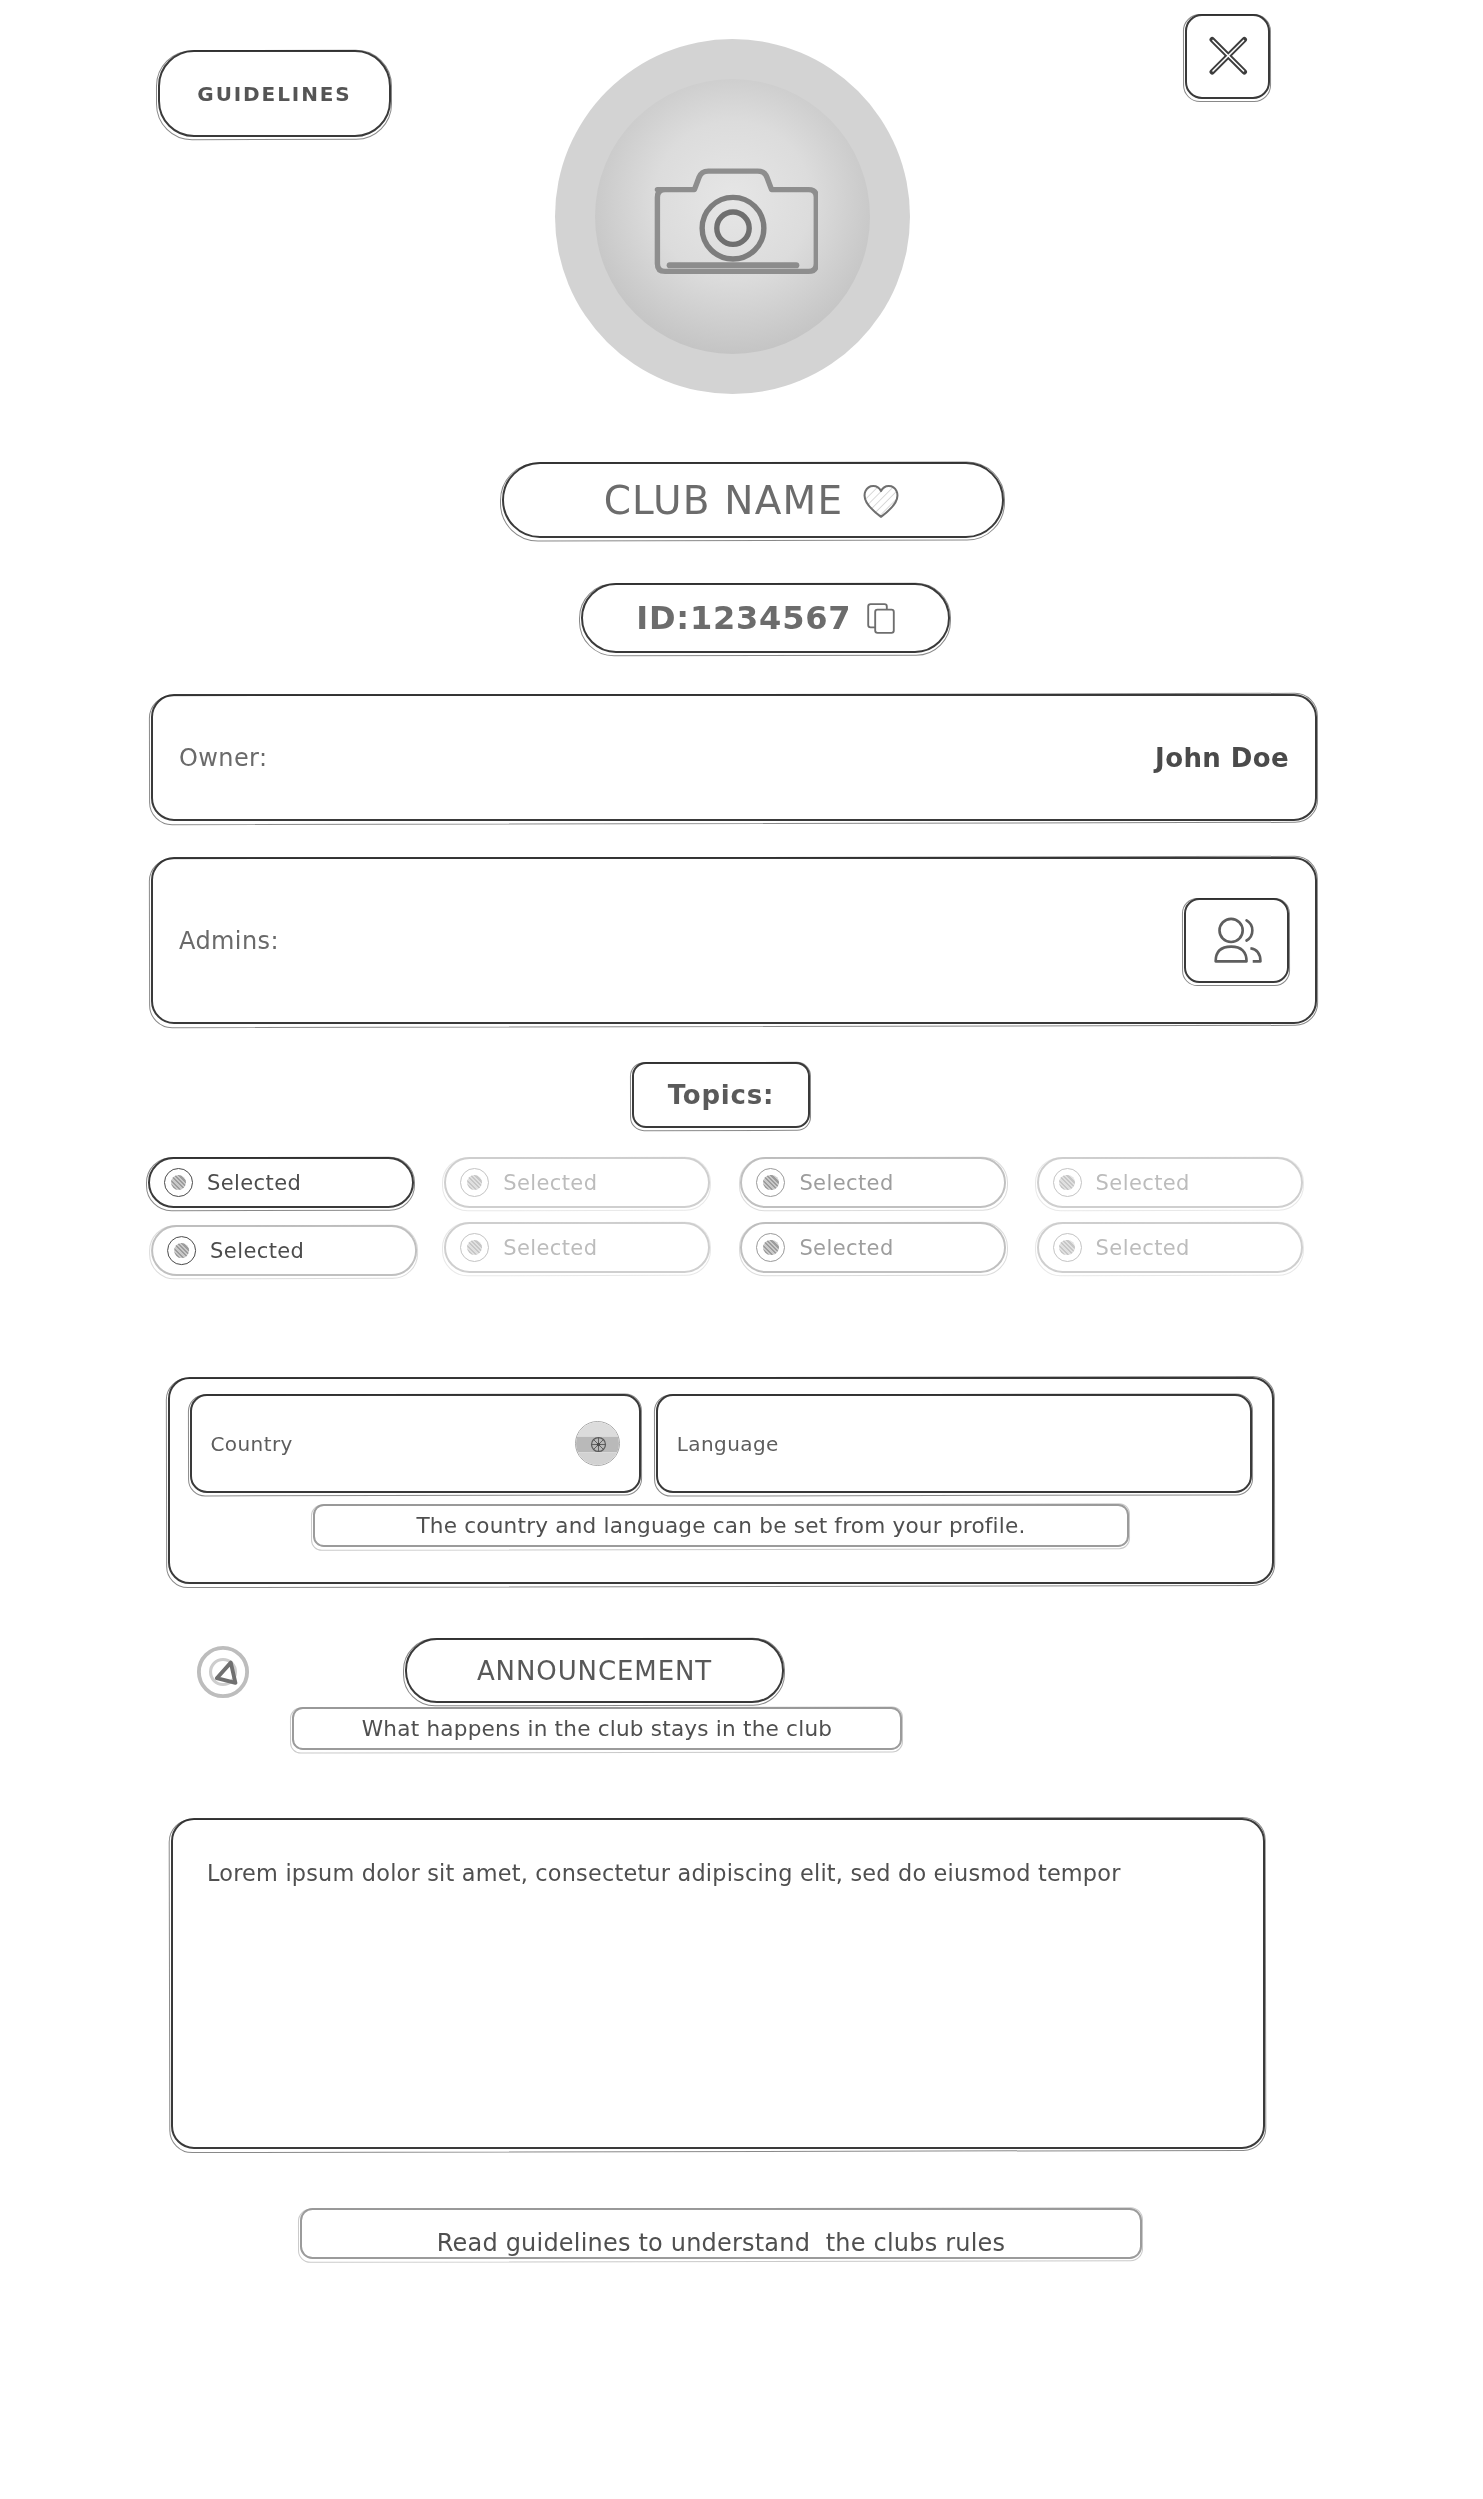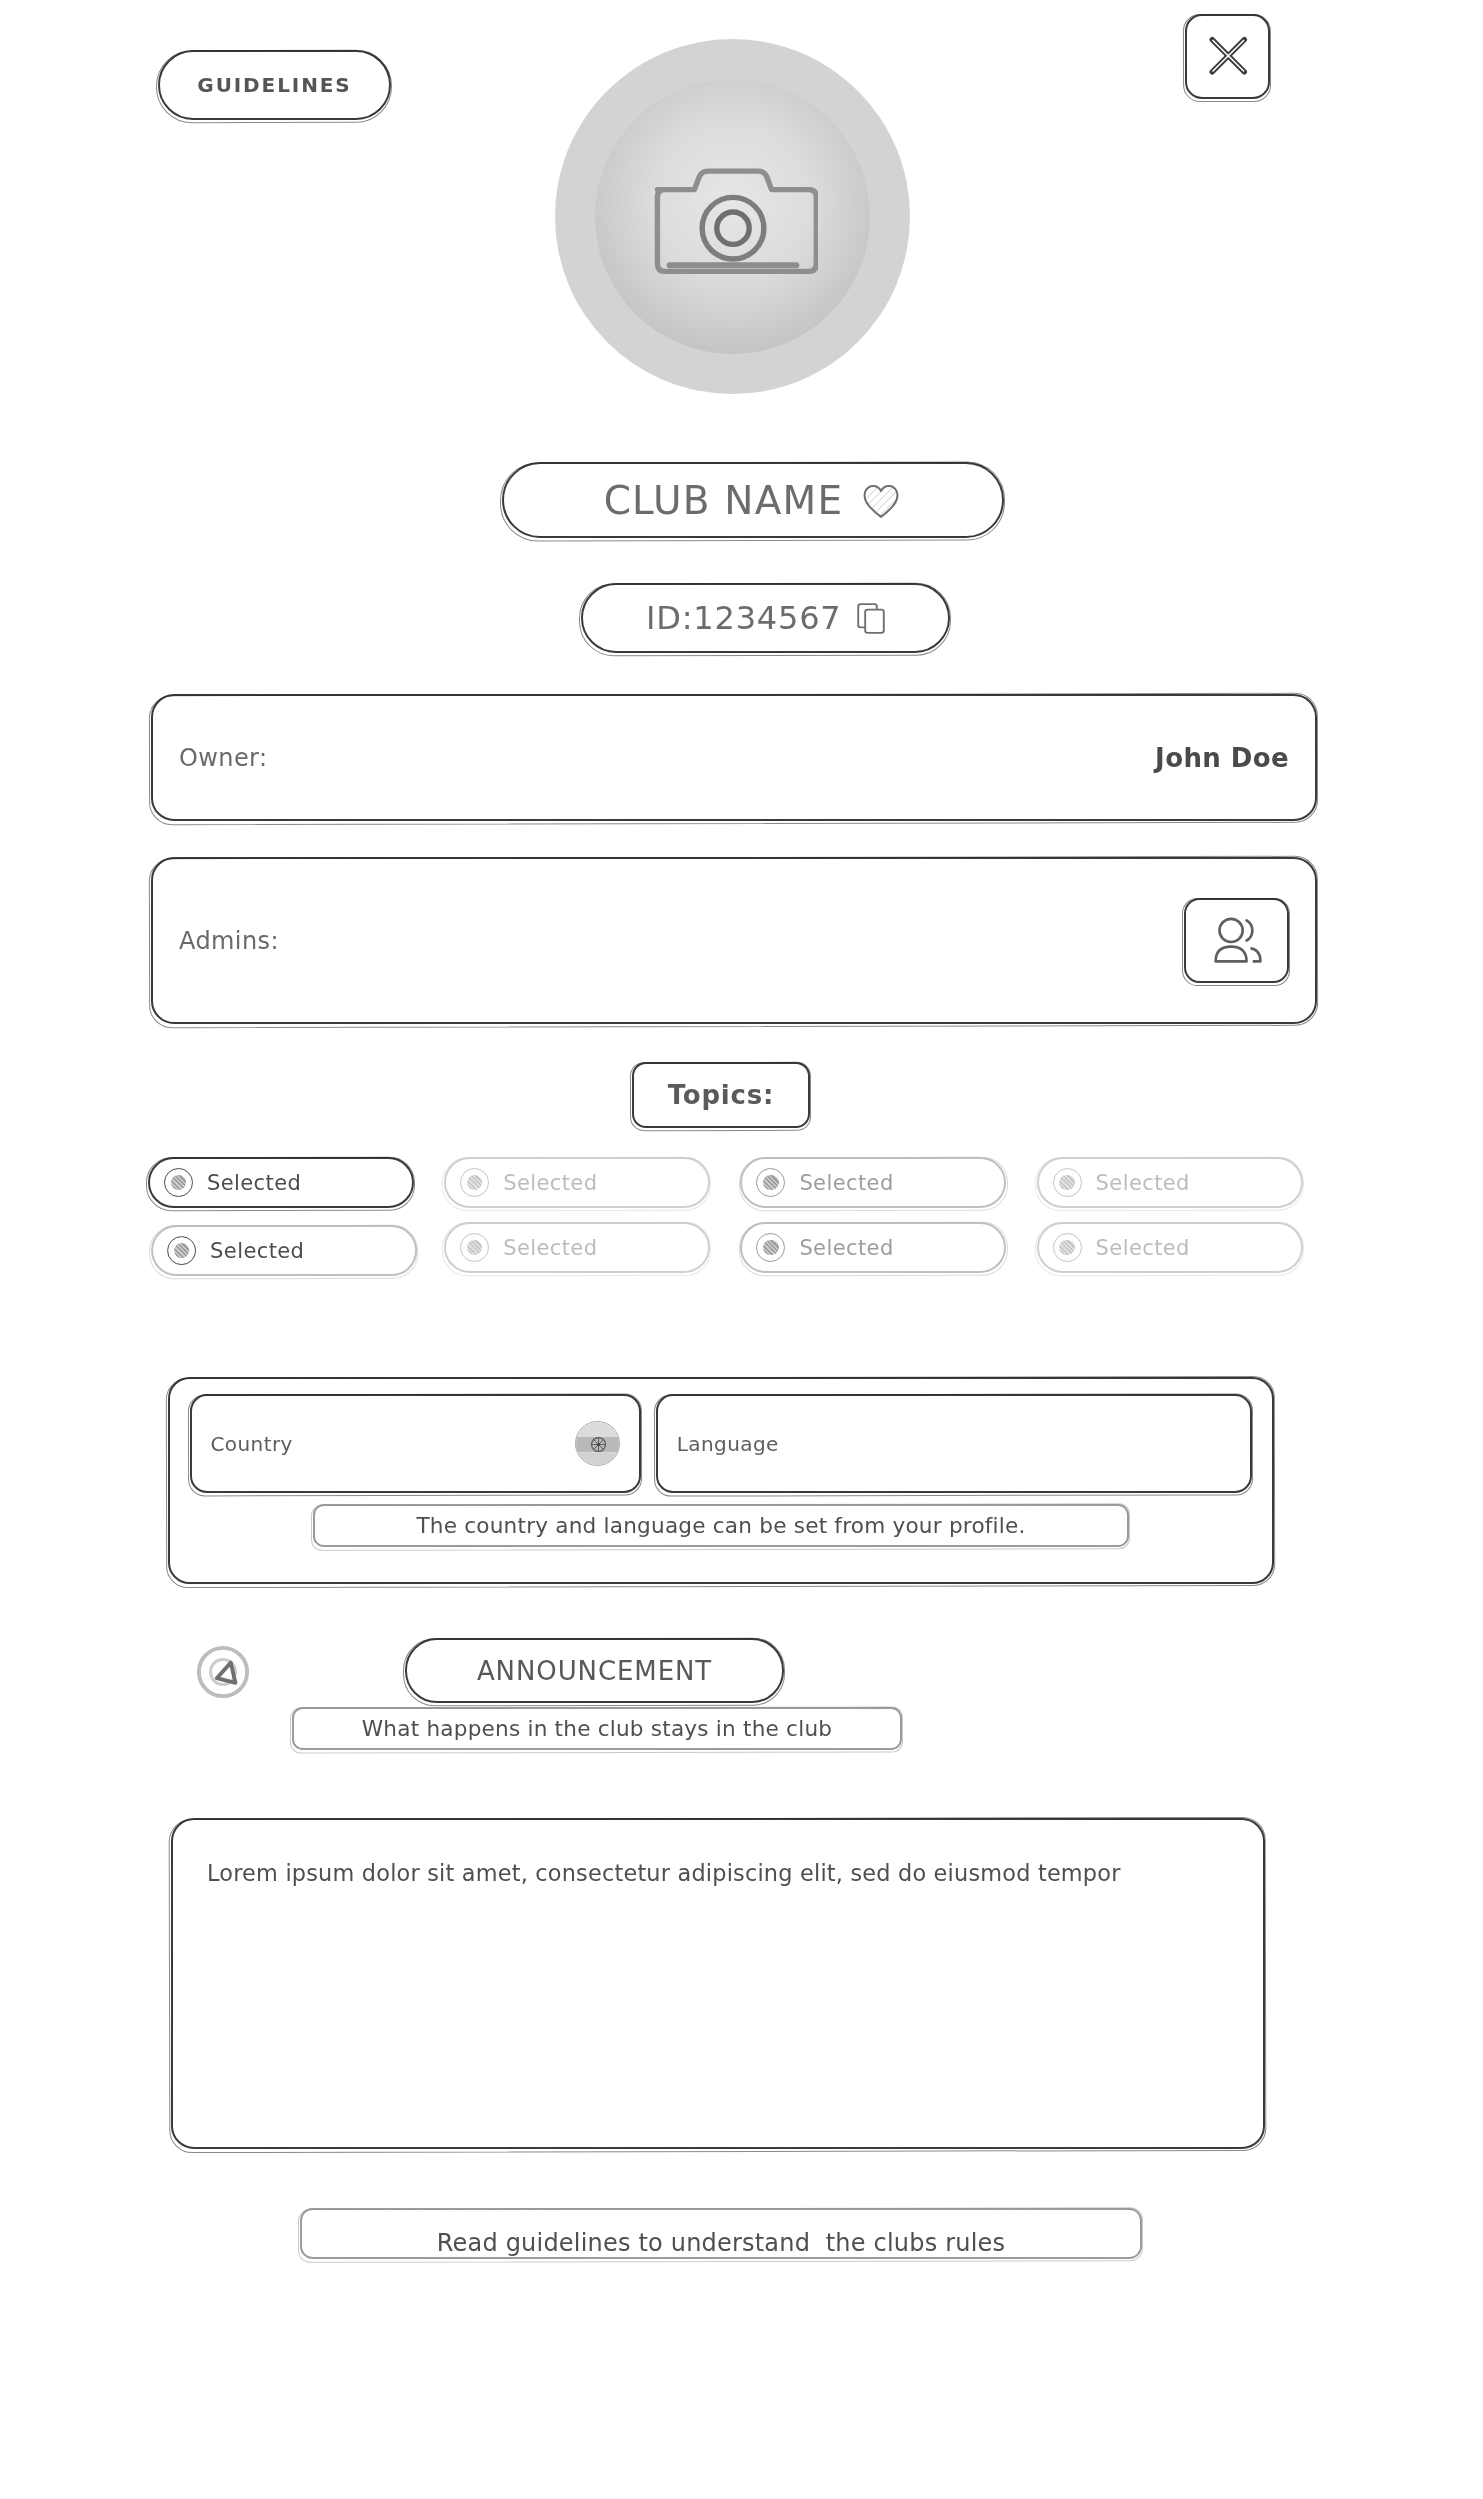--- a/index.html
+++ b/index.html
@@ -44,21 +44,21 @@
     position: absolute;
     left: 0; top: 0;
     width: 1483px;
     height: 2500px;
   }
 
   
   #guidelines-btn {
     position: absolute;
     left: 158px; top: 50px;
-    width: 233px; height: 70px;
+    width: 233px; height: 87px;
     border-radius: 36px;
     display: flex; align-items: center; justify-content: center;
     font-size: 20px;
     font-weight: 700;
     letter-spacing: 1.9px;
     color: #555;
     font-family: "DejaVu Sans", sans-serif;
   }
 
   #close-btn {
@@ -113,20 +113,21 @@
   #heart-icon { width: 42px; height: 39px; flex: none; }
 
   
   #club-id-field {
     position: absolute;
     left: 581px; top: 583px;
     width: 369px; height: 70px;
     border-radius: 35px;
     display: flex; align-items: center; justify-content: center;
     gap: 15.4px;
+    font-weight: bold;
   }
   #club-id-text {
     font-size: 32px;
     color: #6c6c6c;
     letter-spacing: 0.8px;
   }
   #copy-icon { width: 28px; height: 31px; flex: none; }
 
   
   .info-row {

